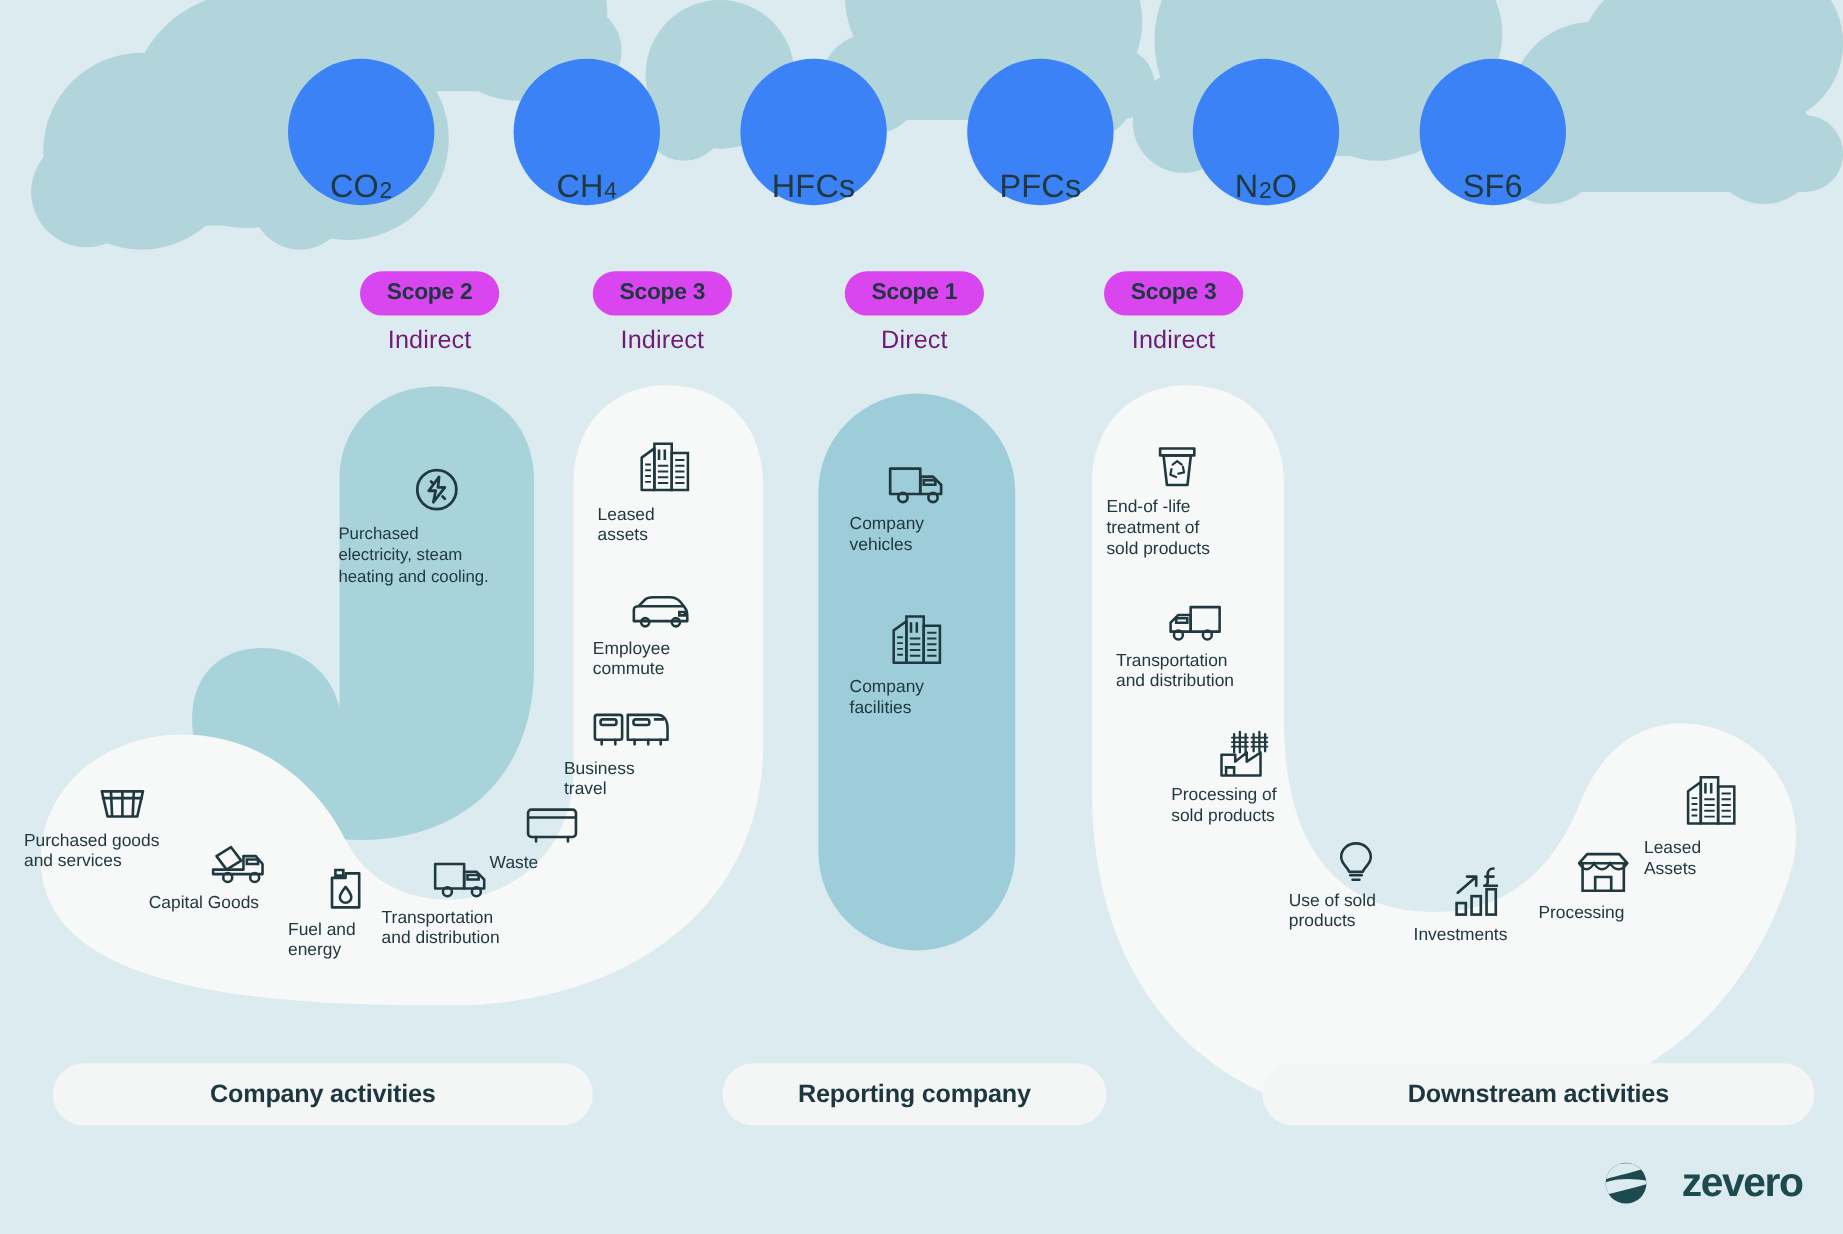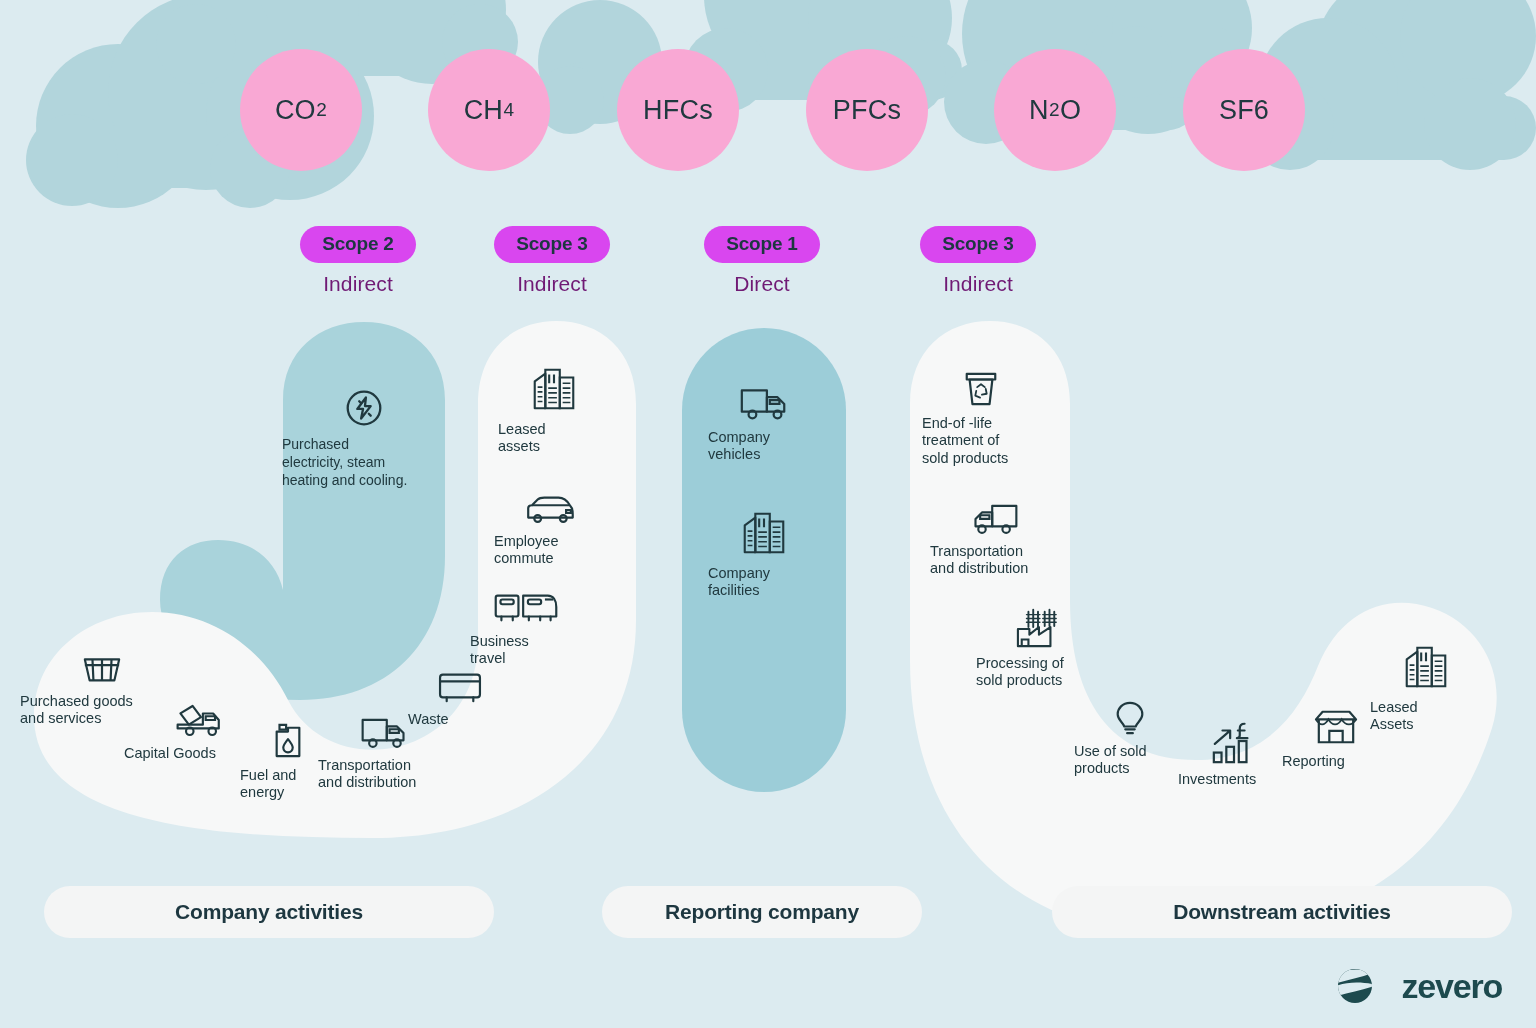--- a/index.html
+++ b/index.html
@@ -13,21 +13,21 @@
   }
   #stage{position:relative;width:1536px;height:1028px;overflow:hidden;}
 
   
   .cloud-layer{position:absolute;left:0;top:0;width:1536px;height:1028px;}
 
   
   .gas-row{position:absolute;left:0;top:49px;width:1536px;height:124px;}
   .gas{
     position:absolute;top:0;width:122px;height:122px;border-radius:50%;
-    background:#f9a8d4;display:flex;align-items:center;justify-content:center;
+    background:#3b82f6;display:flex;align-items:flex-end;justify-content:center;
     font-size:27px;letter-spacing:.2px;color:#20393f;
   }
   .gas .sub{font-size:19px;vertical-align:-4px;margin-left:.5px;}
 
   
   .scope{position:absolute;text-align:center;}
   .scope .pill{
     display:inline-block;background:#d946ef;border-radius:22px;
     padding:7px 22px 8px;font-size:19px;font-weight:bold;color:#1d3740;
     letter-spacing:-.2px;
@@ -433,21 +433,21 @@
 
   <div class="item" style="left:1282px;top:706px;width:108px">
     <div class="ico">
       <svg width="54" height="42" viewBox="0 0 56 44" fill="none" stroke="#20393f" stroke-width="2.3">
         <path d="M7 14 L14 6 L42 6 L49 14 Z" stroke-linejoin="round"></path>
         <path d="M10 14 L10 38 L46 38 L46 14"></path>
         <path d="M7 14 C11 21 16 21 20 14 C24 21 30 21 34 14 C38 21 45 21 49 14" stroke-width="2"></path>
         <path d="M21 38 L21 26 L35 26 L35 38"></path>
       </svg>
     </div>
-    <div class="cap">Reporting</div>
+    <div class="cap">Processing</div>
   </div>
 
   <div class="item" style="left:1370px;top:642px;width:112px">
     <div class="ico">
       <svg width="52" height="52" viewBox="0 0 54 54" fill="none" stroke="#20393f" stroke-width="2.2">
         <path d="M7 18 L18 10 L18 46 L7 46 Z" stroke-linejoin="round"></path>
         <path d="M18 6 L33 6 L33 46 L18 46 Z"></path>
         <path d="M33 14 L47 14 L47 46 L33 46 Z"></path>
         <path d="M22 11 L22 20 M27 11 L27 20"></path>
         <g stroke-width="1.7">

